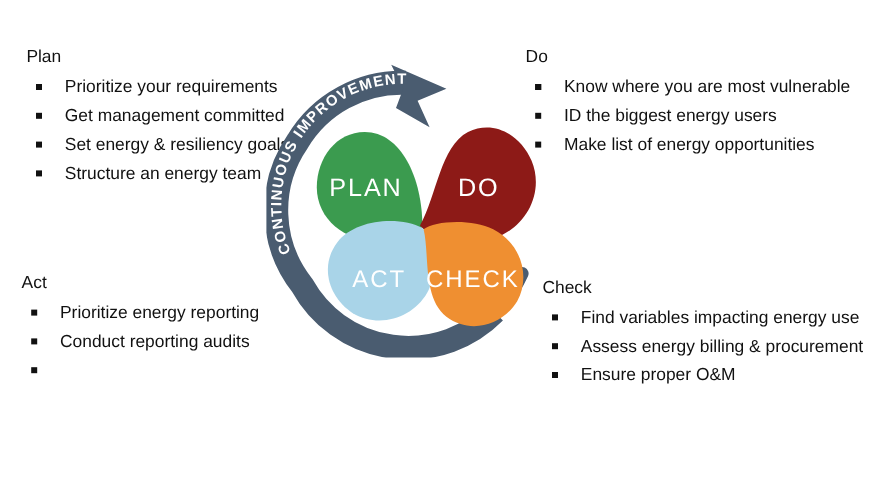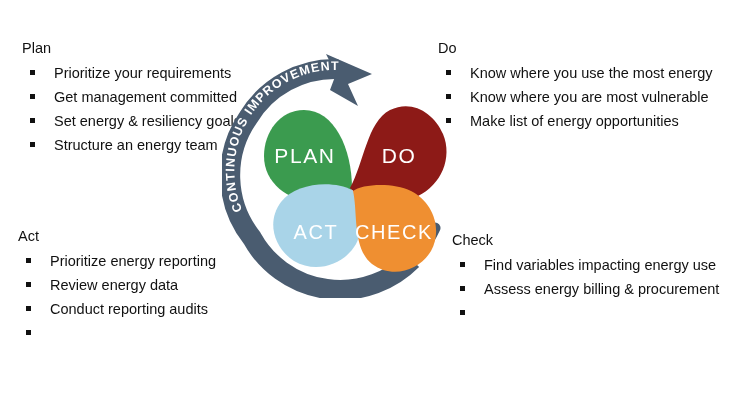--- a/index.html
+++ b/index.html
@@ -99,42 +99,42 @@
     <li class="bullet-item"><span class="sq"></span><span>Prioritize your requirements</span></li>
     <li class="bullet-item"><span class="sq"></span><span>Get management committed</span></li>
     <li class="bullet-item"><span class="sq"></span><span>Set energy &amp; resiliency goals</span></li>
     <li class="bullet-item"><span class="sq"></span><span>Structure an energy team</span></li>
   </ul>
 </div>
 
 <div class="block" id="block-do">
   <div class="block-heading">Do</div>
   <ul class="bullet-list">
-    <li class="bullet-item"><span class="sq"></span><span>Know where you use the most energy</span></li>
+    <li class="bullet-item"><span class="sq"></span></li>
     <li class="bullet-item"><span class="sq"></span><span>Know where you are most vulnerable</span></li>
+    <li class="bullet-item"><span class="sq"></span><span>ID the biggest energy users</span></li>
     <li class="bullet-item"><span class="sq"></span><span>Make list of energy opportunities</span></li>
   </ul>
 </div>
 
 <div class="block" id="block-act">
   <div class="block-heading">Act</div>
   <ul class="bullet-list">
     <li class="bullet-item"><span class="sq"></span><span>Prioritize energy reporting</span></li>
-    <li class="bullet-item"><span class="sq"></span><span>Review energy data</span></li>
     <li class="bullet-item"><span class="sq"></span><span>Conduct reporting audits</span></li>
     <li class="bullet-item"><span class="sq"></span></li>
   </ul>
 </div>
 
 <div class="block" id="block-check">
   <div class="block-heading">Check</div>
   <ul class="bullet-list">
     <li class="bullet-item"><span class="sq"></span><span>Find variables impacting energy use</span></li>
     <li class="bullet-item"><span class="sq"></span><span>Assess energy billing &amp; procurement</span></li>
-    <li class="bullet-item"><span class="sq"></span></li>
+    <li class="bullet-item"><span class="sq"></span><span>Ensure proper O&amp;M</span></li>
   </ul>
 </div>
 
 <div id="diagram">
   <svg viewBox="0 0 248 250" width="248" height="250" xmlns="http://www.w3.org/2000/svg">
     <defs>
 
       <path id="arcTextPath" d="M 24 170 A 101 101 0 0 1 118 22" fill="none"></path>
     </defs>
 

